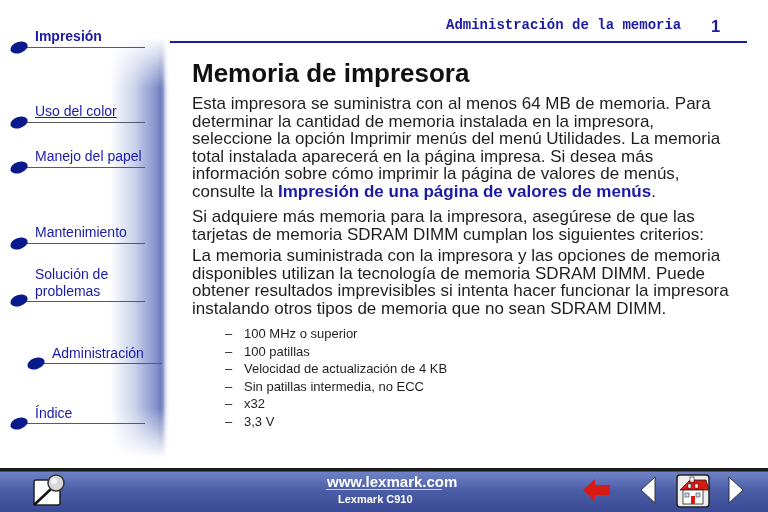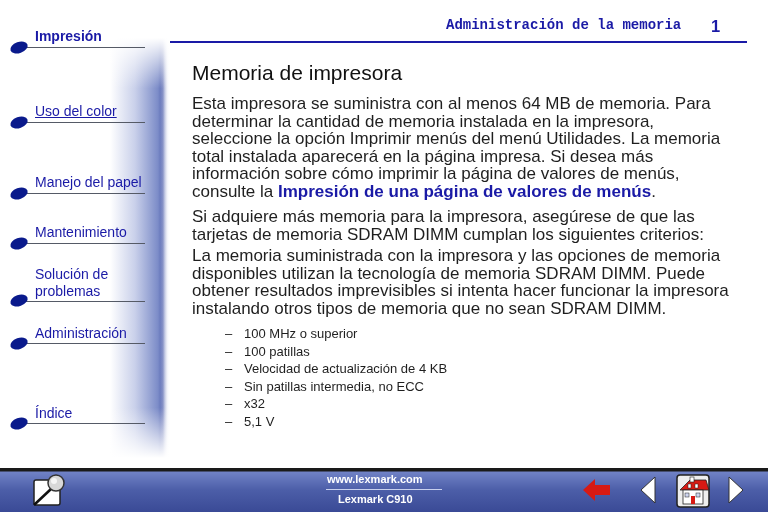--- a/index.html
+++ b/index.html
@@ -39,34 +39,34 @@
   }
   .header-page {
     position:absolute; left:711px; top:17px; font-size:16.5px; font-weight:bold; color:#1a1aa6;
   }
   .header-rule {
     position:absolute; left:170px; top:41px; width:577px; height:2px; background:#1a1aa6;
   }
 
   
   .main { position:absolute; left:192px; top:60px; width:540px; color:#1f1f1f; }
-  .page-title { font-size:21px; font-weight:normal; color:#111; margin:0 0 9px 0; line-height:26px; }
+  .page-title { font-size:26px; font-weight:bold; color:#111; margin:0 0 9px 0; line-height:26px; }
   .para { font-size:17px; line-height:17.5px; margin:0 0 8px 0; }
   .link { color:#1a1aa6; font-weight:bold; cursor:pointer; }
   .bullets { list-style:none; padding:0; margin:0 0 0 33px; }
   .bullets li { font-size:13px; line-height:17.5px; position:relative; padding-left:19px; }
   .bullets li .dash { position:absolute; left:0; top:0; }
 
   
   .footer {
     position:absolute; left:0; top:468px; width:768px; height:44px;
     background:linear-gradient(to bottom, #1a1a1a 0px, #1a1a1a 3px, #7082c6 4px, #4c5ea8 22px, #3a4a96 44px);
   }
   .footer-url {
-    position:absolute; left:327px; top:5px; font-size:11px; font-weight:bold; color:#ffffff; cursor:pointer;
+    position:absolute; left:327px; top:5px; font-size:15px; font-weight:bold; color:#ffffff; cursor:pointer;
   }
   .footer-rule {
     position:absolute; left:326px; top:21px; width:116px; height:1px; background:#c9d1ee;
   }
   .footer-model {
     position:absolute; left:338px; top:25px; font-size:11px; font-weight:bold; color:#ffffff;
   }
   .icon-btn { position:absolute; cursor:pointer; }
 </style>
 </head>
@@ -78,37 +78,37 @@
   <div class="nav-item" style="top:26px;height:30px;font-weight:bold;">
     <span class="nav-label" style="top:2px;">Impresión</span>
     <span class="nav-line" style="top:21px;"></span>
     <span class="nav-dot" style="top:16px;"></span>
   </div>
   <div class="nav-item" style="top:101px;height:30px;">
     <span class="nav-label" style="top:2px;text-decoration:underline;">Uso del color</span>
     <span class="nav-line" style="top:21px;"></span>
     <span class="nav-dot" style="top:16px;"></span>
   </div>
-  <div class="nav-item" style="top:172px;height:30px;text-align:center;">
+  <div class="nav-item" style="top:146px;height:30px;text-align:center;">
     <span class="nav-label" style="top:2px;">Manejo del papel</span>
     <span class="nav-line" style="top:21px;"></span>
     <span class="nav-dot" style="top:16px;"></span>
   </div>
   <div class="nav-item" style="top:222px;height:30px;">
     <span class="nav-label" style="top:2px;">Mantenimiento</span>
     <span class="nav-line" style="top:21px;"></span>
     <span class="nav-dot" style="top:16px;"></span>
   </div>
   <div class="nav-item" style="top:265px;height:40px;">
     <span class="nav-label" style="top:1px;">Solución de</span>
     <span class="nav-label" style="top:18px;">problemas</span>
     <span class="nav-line" style="top:36px;"></span>
     <span class="nav-dot" style="top:30px;"></span>
   </div>
-  <div class="nav-item" style="top:324px;height:30px;">
+  <div class="nav-item" style="top:344px;height:30px;margin-left:17px;">
     <span class="nav-label" style="top:1px;">Administración</span>
     <span class="nav-line" style="top:19px;"></span>
     <span class="nav-dot" style="top:14px;"></span>
   </div>
   <div class="nav-item" style="top:404px;height:30px;">
     <span class="nav-label" style="top:1px;">Índice</span>
     <span class="nav-line" style="top:19px;"></span>
     <span class="nav-dot" style="top:14px;"></span>
   </div>
 </nav>
@@ -123,21 +123,21 @@
   <h1 class="page-title">Memoria de impresora</h1>
   <p class="para"><span>Esta impresora se suministra con al menos 64 MB de memoria. Para determinar la cantidad de memoria instalada en la impresora, seleccione la opción Imprimir menús del menú Utilidades. La memoria total instalada aparecerá en la página impresa. Si desea más información sobre cómo imprimir la página de valores de menús, consulte la </span><span class="link">Impresión de una página de valores de menús</span><span>.</span></p>
   <p class="para" style="margin-bottom:4px;">Si adquiere más memoria para la impresora, asegúrese de que las tarjetas de memoria SDRAM DIMM cumplan los siguientes criterios:</p>
   <p class="para">La memoria suministrada con la impresora y las opciones de memoria disponibles utilizan la tecnología de memoria SDRAM DIMM. Puede obtener resultados imprevisibles si intenta hacer funcionar la impresora instalando otros tipos de memoria que no sean SDRAM DIMM.</p>
   <ul class="bullets">
     <li><span class="dash">–</span><span>100 MHz o superior</span></li>
     <li><span class="dash">–</span><span>100 patillas</span></li>
     <li><span class="dash">–</span><span>Velocidad de actualización de 4 KB</span></li>
     <li><span class="dash">–</span><span>Sin patillas intermedia, no ECC</span></li>
     <li><span class="dash">–</span><span>x32</span></li>
-    <li><span class="dash">–</span><span>5,1 V</span></li>
+    <li><span class="dash">–</span><span>3,3 V</span></li>
   </ul>
 </main>
 
 <footer class="footer">
 
   <div class="icon-btn" style="left:31px;top:4px;width:38px;height:36px;">
     <svg width="38" height="36" viewBox="0 0 38 36">
       <rect x="3" y="8" width="26" height="25" rx="2" fill="#ffffff" stroke="#222" stroke-width="1.5"></rect>
       <line x1="3" y1="33" x2="20" y2="17" stroke="#111" stroke-width="2.5"></line>
       <circle cx="25" cy="11" r="8" fill="#d8d8d8" stroke="#333" stroke-width="1.5"></circle>

